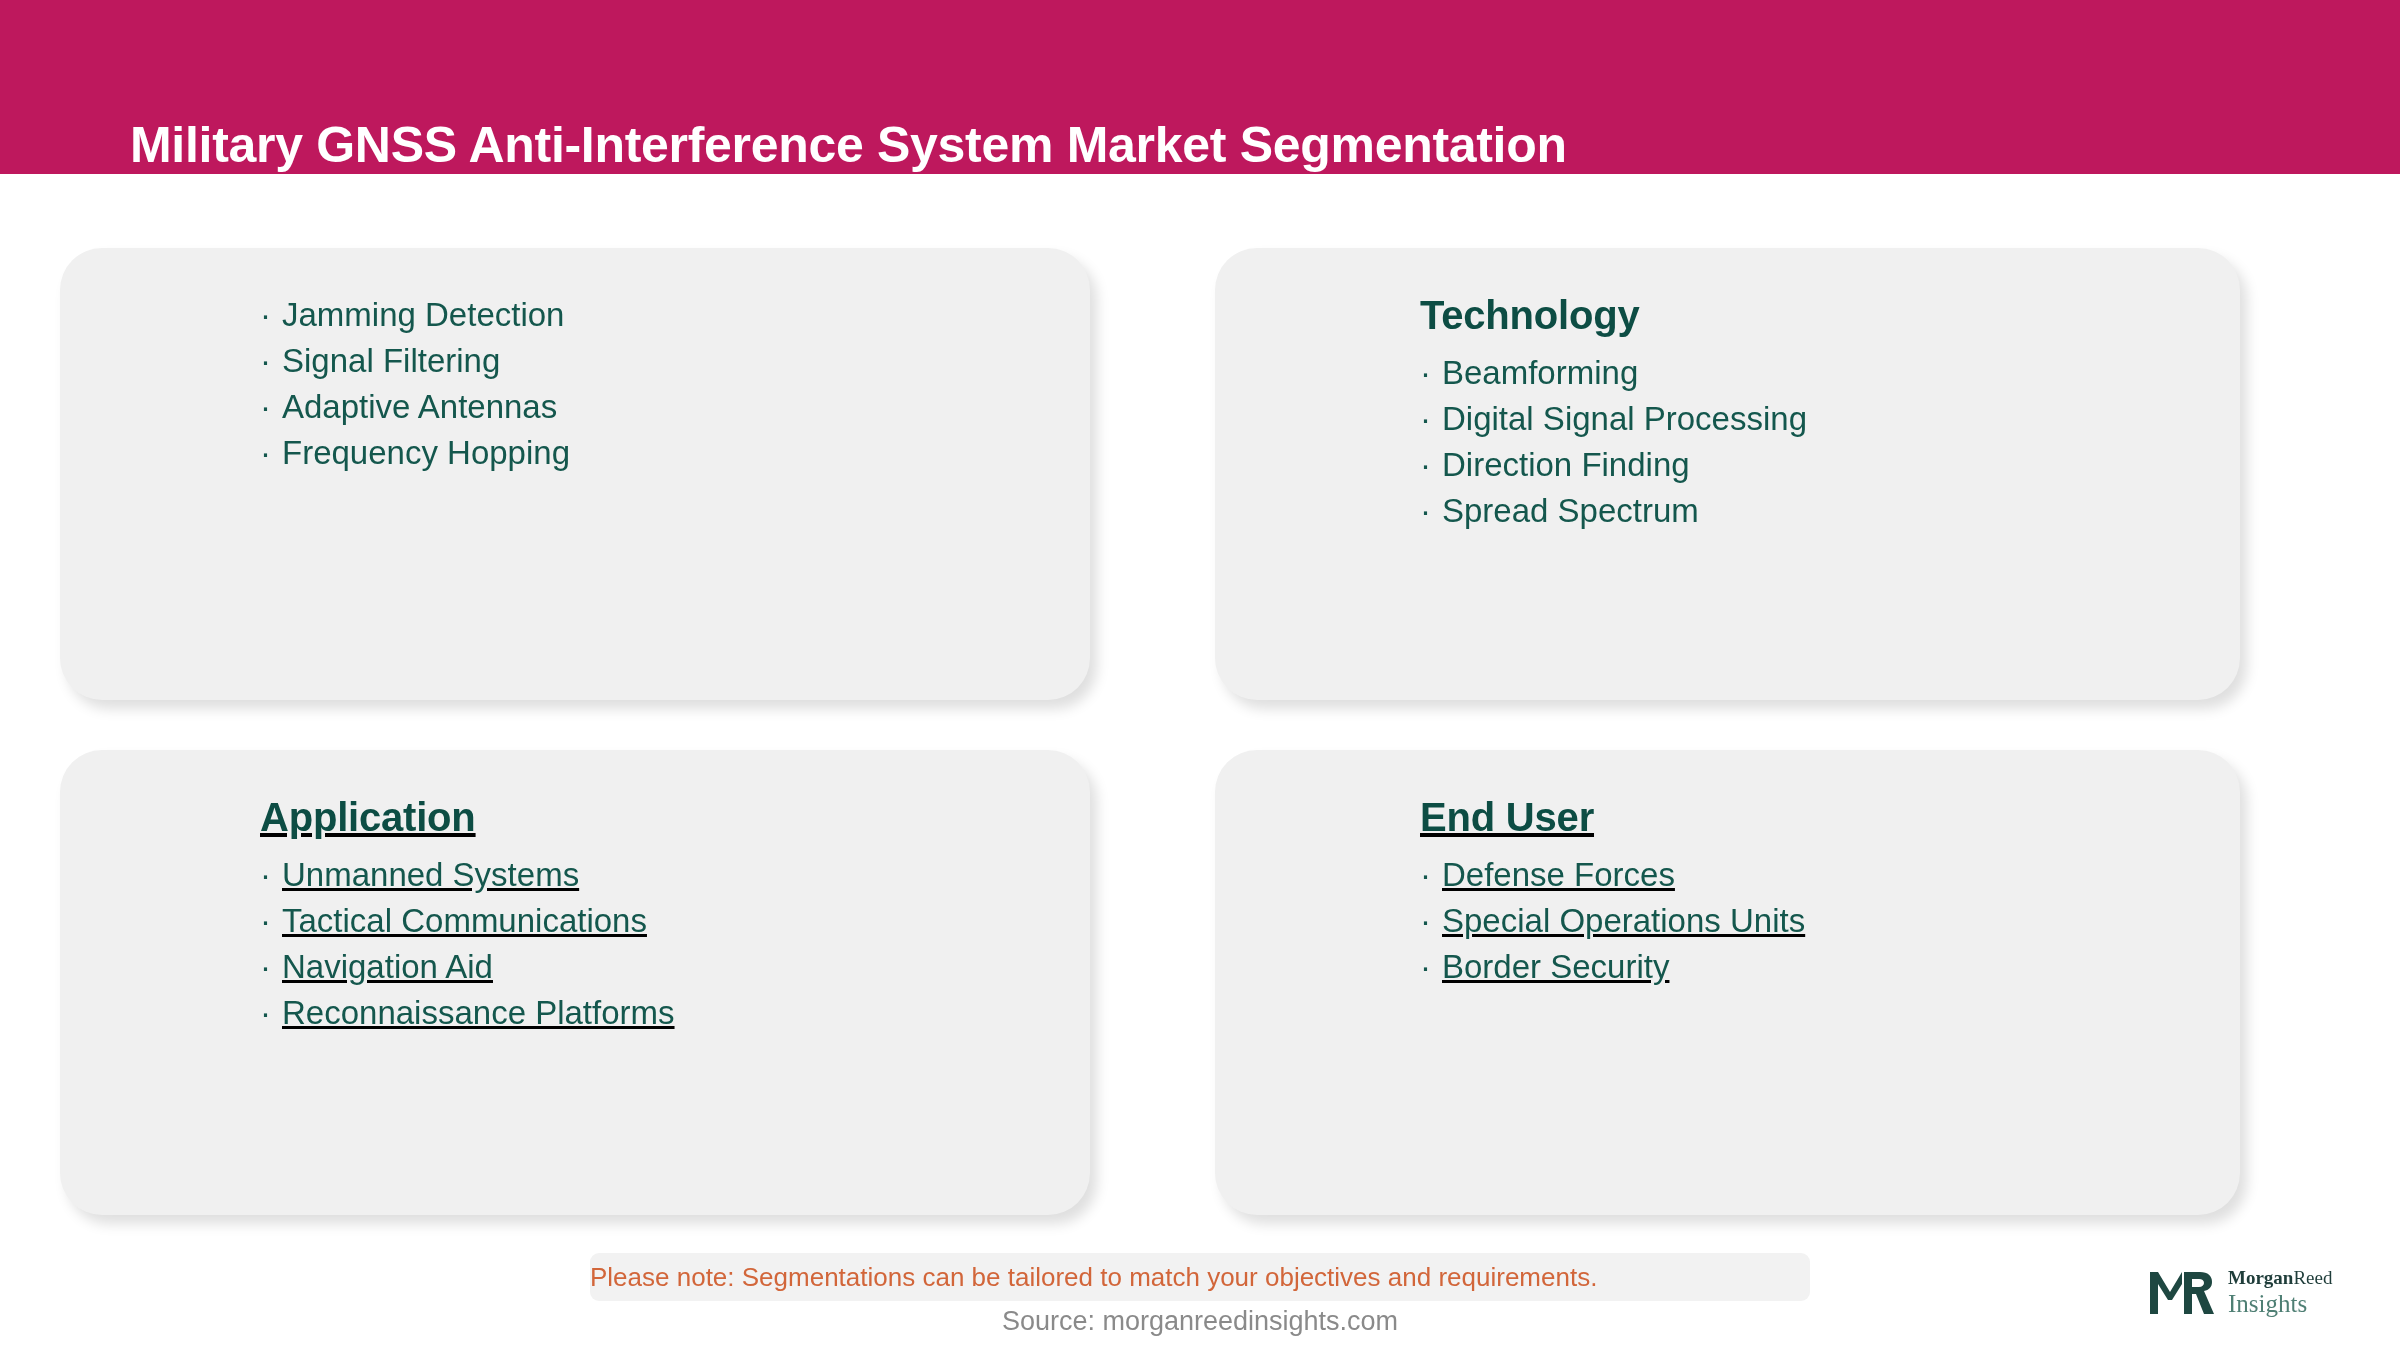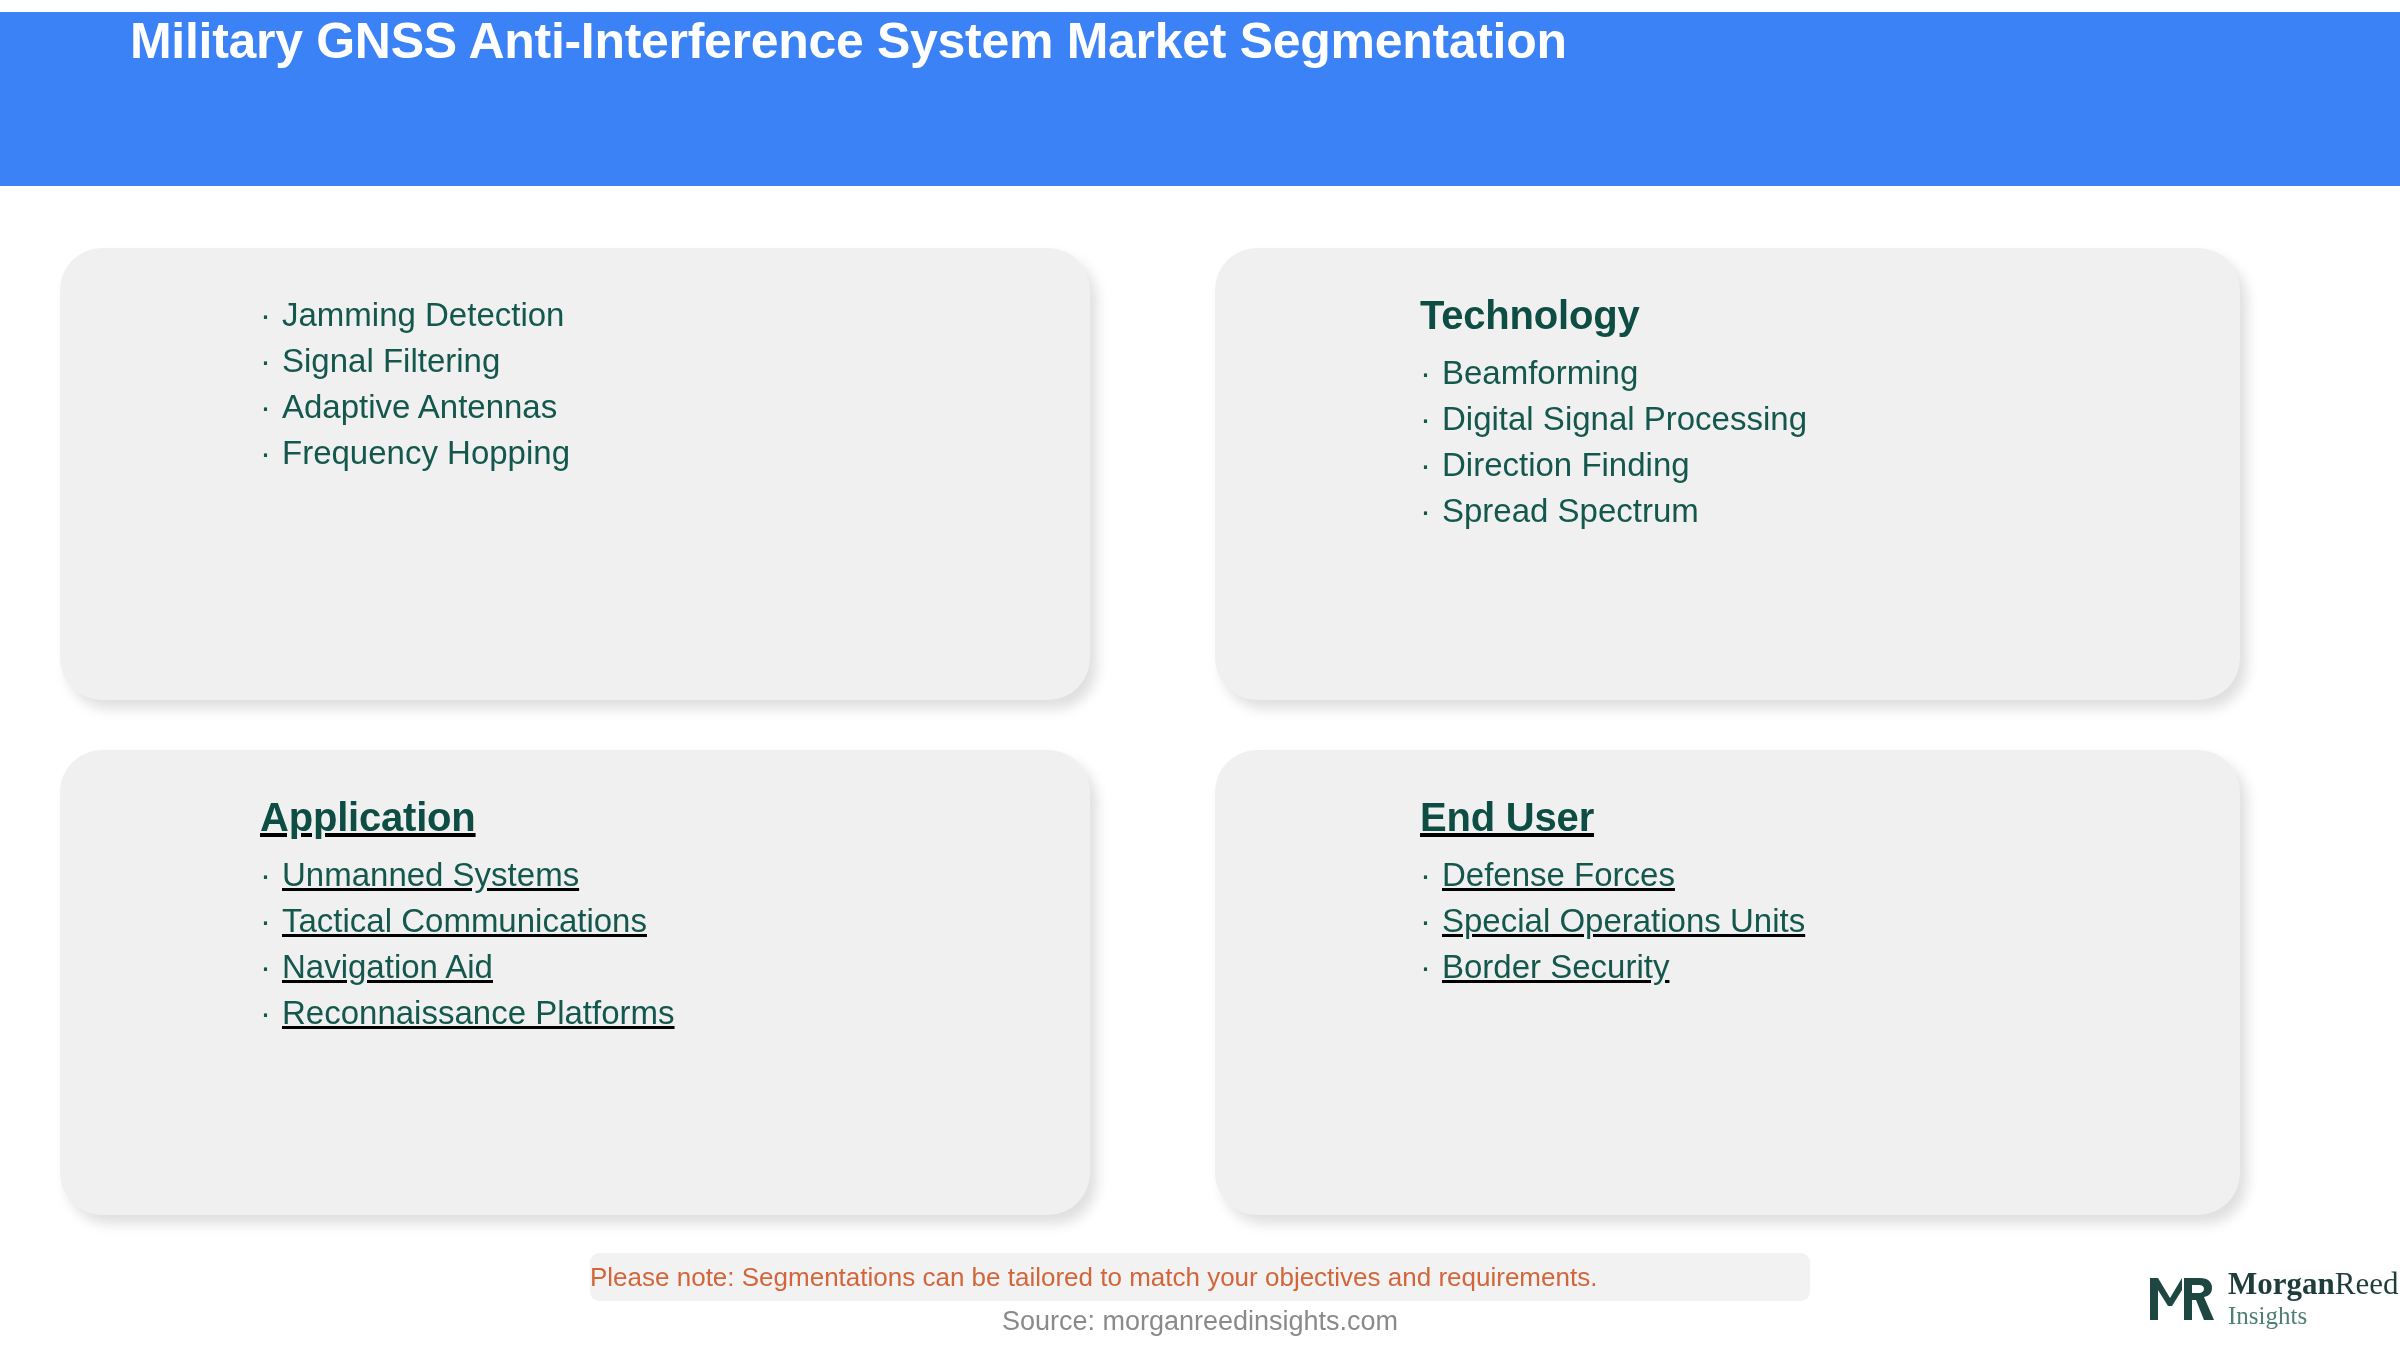--- a/index.html
+++ b/index.html
@@ -12,25 +12,25 @@
   }
   .slide {
     position:relative;
     width:2400px; height:1350px;
     background:#ffffff;
   }
 
   
   .header {
     position:absolute;
-    left:0; top:12px;
+    left:0; top:0;
     width:2400px; height:174px;
-    background:#3b82f6;
+    background:#be185d;
     display:flex;
-    align-items:flex-start;
+    align-items:flex-end;
   }
   .header-title {
     margin-left:130px;
     color:#ffffff;
     font-size:50px;
     font-weight:bold;
     letter-spacing:-0.3px;
     white-space:nowrap;
   }
 
@@ -117,21 +117,21 @@
     position:absolute;
     left:2148px; top:1268px;
     display:flex;
     align-items:center;
     gap:12px;
   }
   .logo-mark { width:68px; height:48px; display:block; }
   .logo-words { display:flex; flex-direction:column; line-height:1.0; }
   .logo-line1 {
     font-family:"Liberation Serif", serif;
-    font-size:31px;
+    font-size:19px;
     color:#1f3d3a;
     white-space:nowrap;
   }
   .logo-line1 b { font-weight:bold; }
   .logo-line1 span.reed { font-weight:normal; }
   .logo-line2 {
     font-family:"Liberation Serif", serif;
     font-size:25px;
     color:#4f7f74;
     margin-top:4px;

